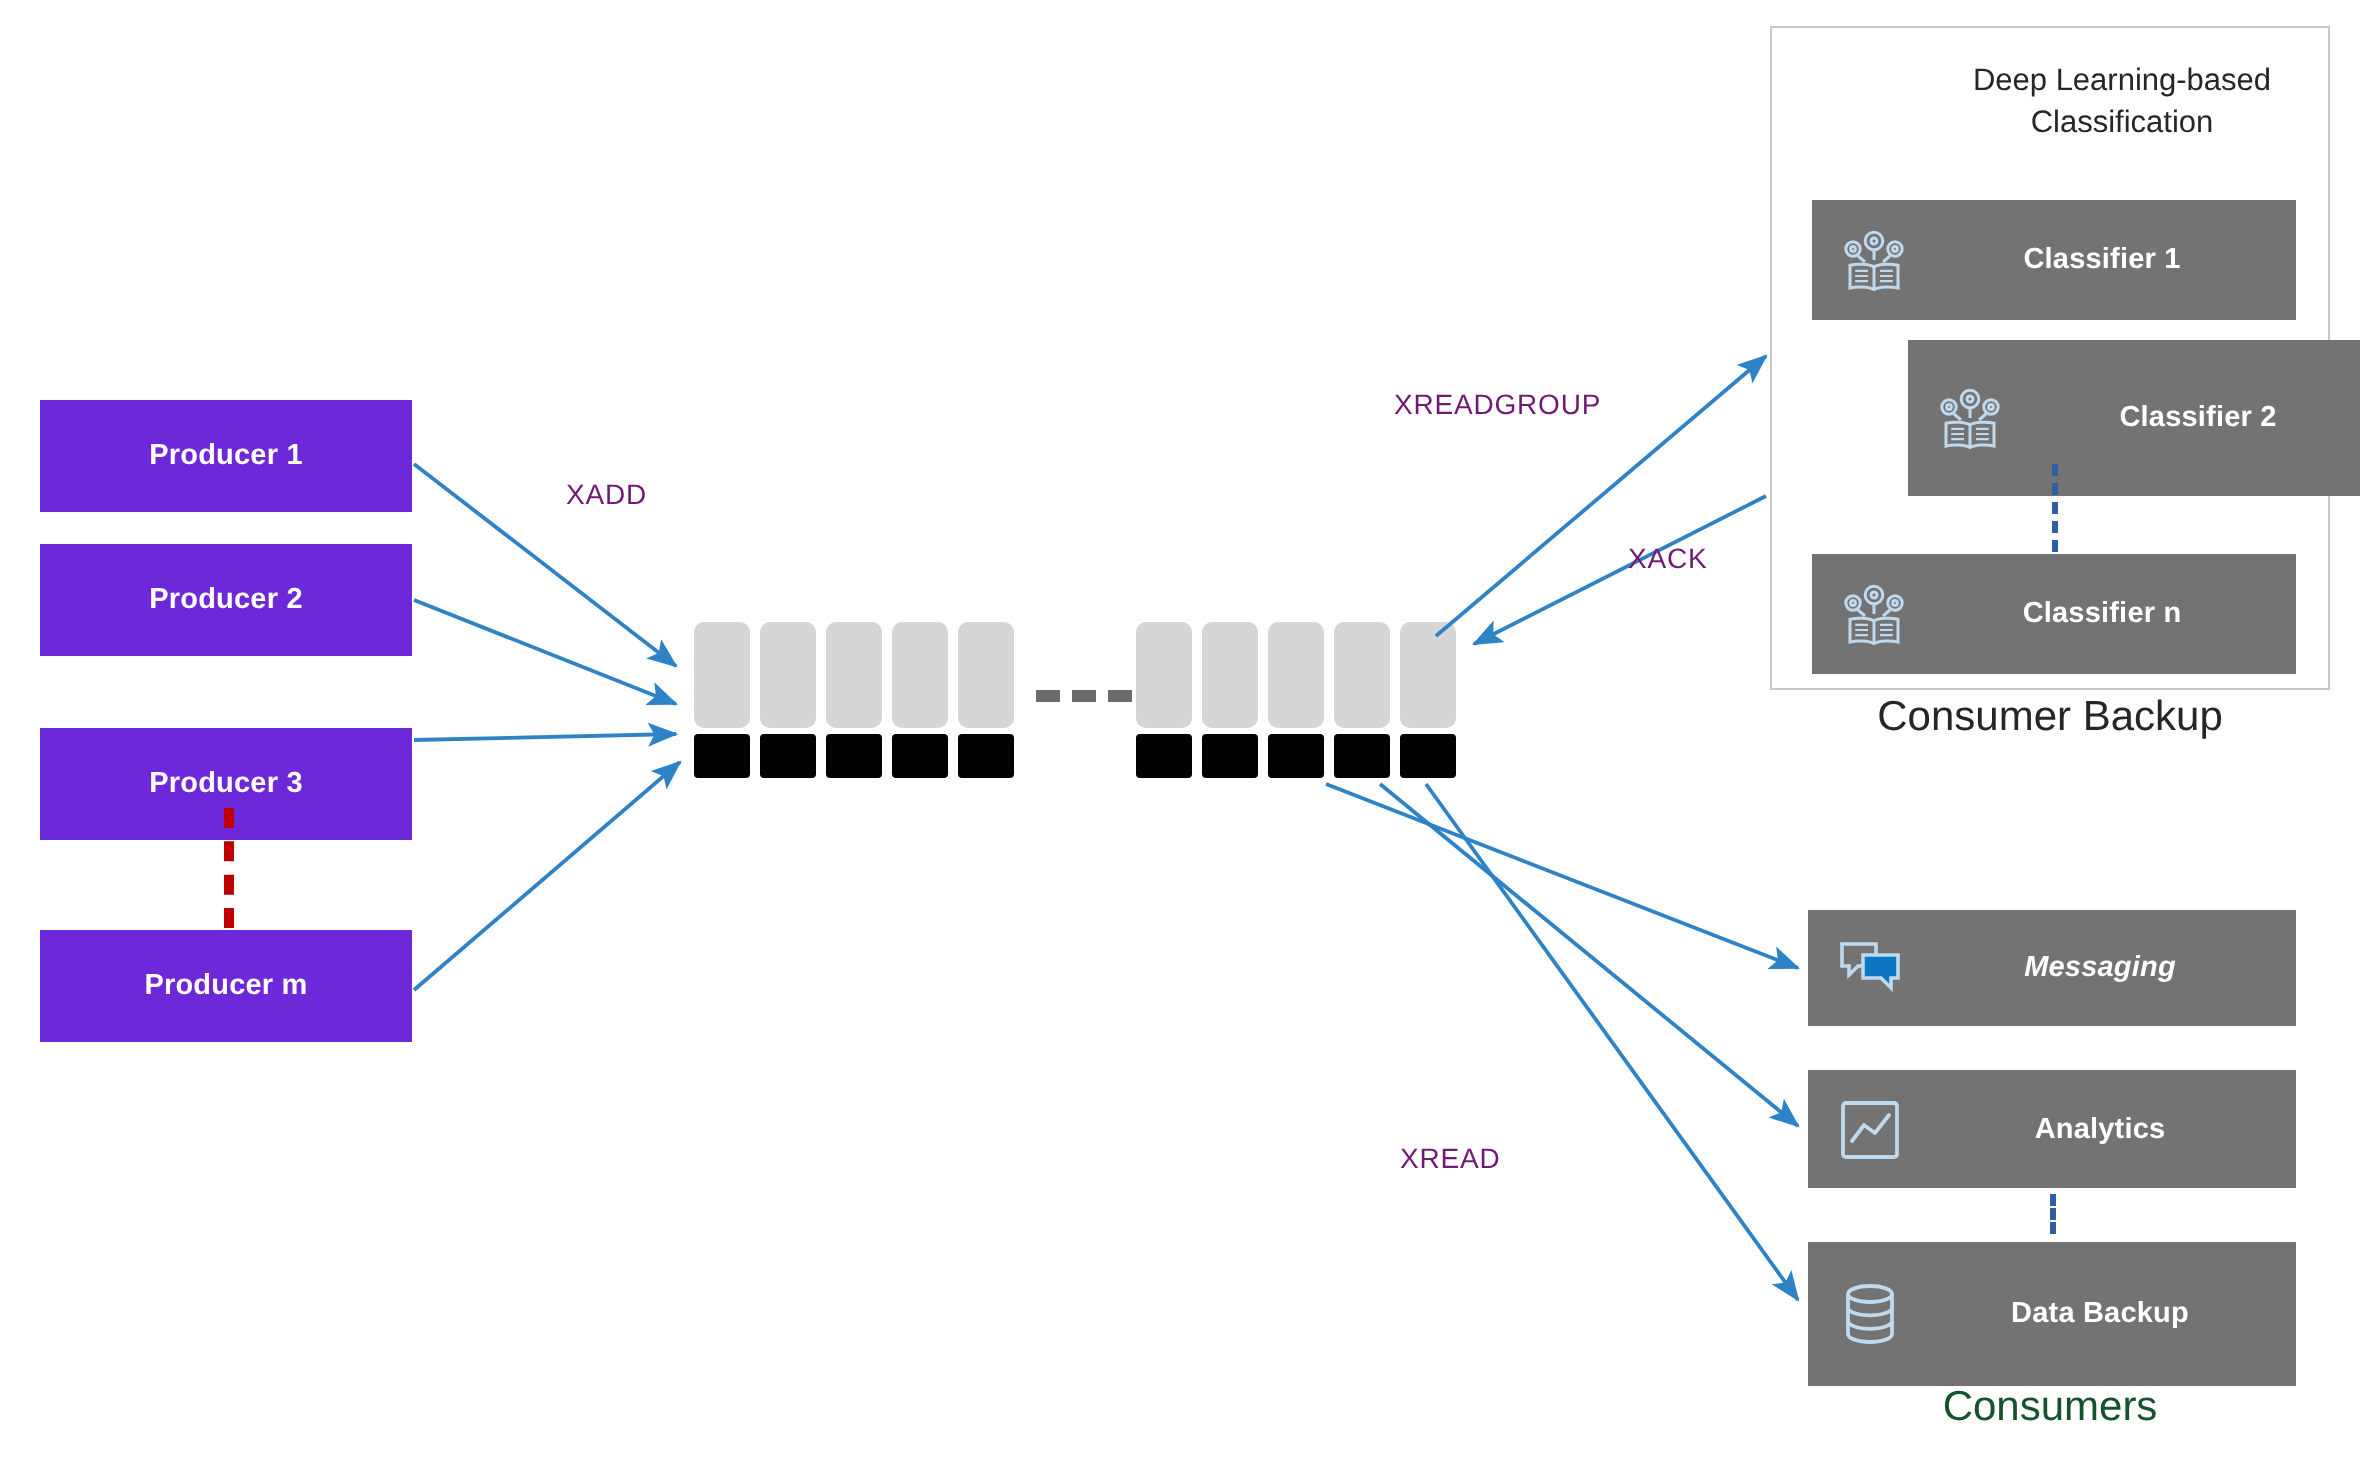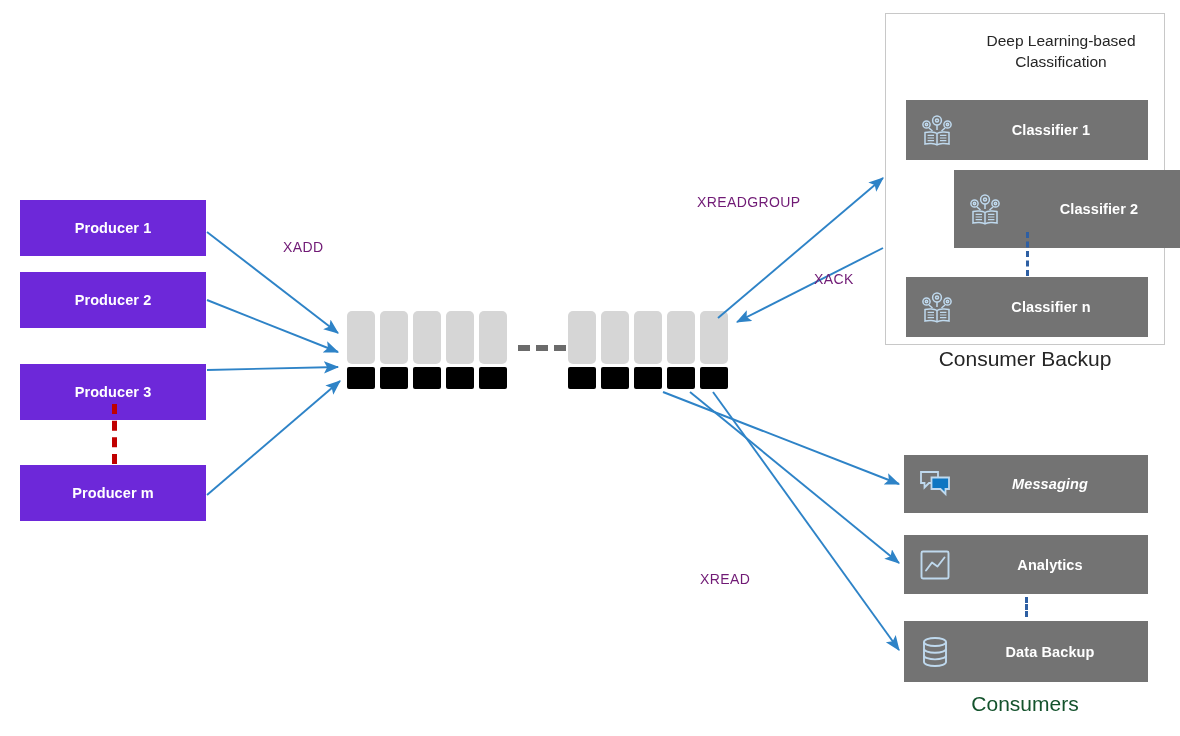--- a/index.html
+++ b/index.html
@@ -304,21 +304,21 @@
       <svg width="32" height="32" viewBox="0 0 32 32" fill="none" stroke="#bfd9ee" stroke-width="1.9">
         <rect x="2.5" y="2.5" width="27" height="27" rx="1.5"></rect>
         <path d="M7 21.5 L13 13.5 L18.5 17.5 L25.5 8.5" stroke-linejoin="round" stroke-linecap="round"></path>
       </svg>
     </span>
     <span class="bb-label">Analytics</span>
   </div>
 
   <div class="vdash-blue" style="left:1025px; top:597px; height:20px;"></div>
 
-  <div class="bluebox" style="left:904px; top:621px; width:244px; height:61px;">
+  <div class="bluebox" style="left:904px; top:621px; width:244px; height:72px;">
     <span class="bb-icon">
       <svg width="30" height="32" viewBox="0 0 30 32" fill="none" stroke="#bfd9ee" stroke-width="1.9">
         <ellipse cx="15" cy="6" rx="11" ry="4"></ellipse>
         <path d="M4 6 L4 26 C4 28.2 8.9 30 15 30 C21.1 30 26 28.2 26 26 L26 6"></path>
         <path d="M4 12.7 C4 14.9 8.9 16.7 15 16.7 C21.1 16.7 26 14.9 26 12.7"></path>
         <path d="M4 19.4 C4 21.6 8.9 23.4 15 23.4 C21.1 23.4 26 21.6 26 19.4"></path>
       </svg>
     </span>
     <span class="bb-label">Data Backup</span>
   </div>

